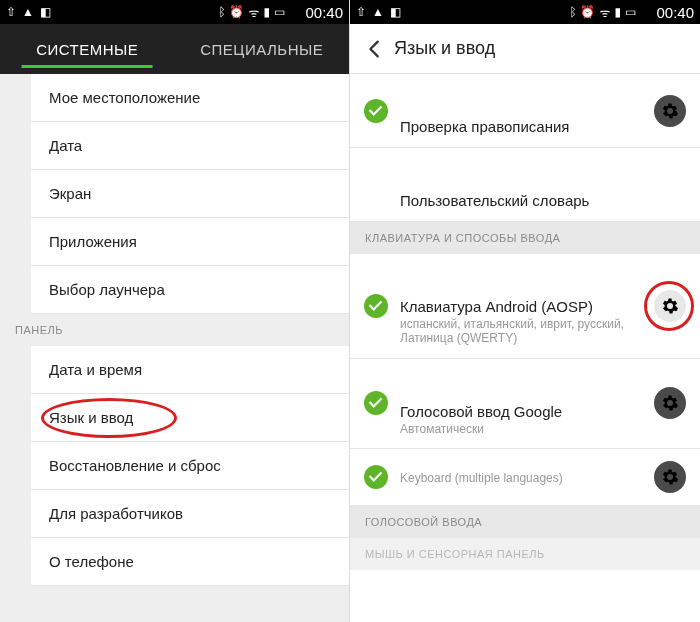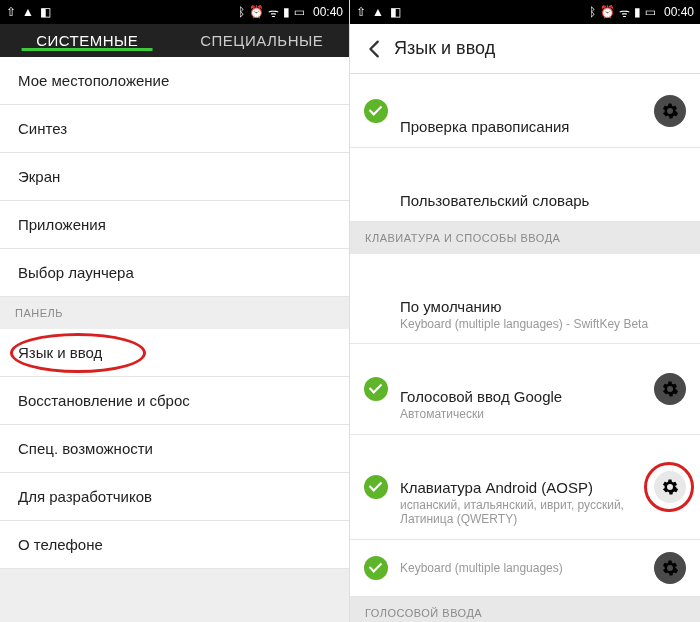--- a/index.html
+++ b/index.html
@@ -4,30 +4,30 @@
 <style>
   * { box-sizing: border-box; margin: 0; padding: 0; }
   body { font-family: Arial, Helvetica, sans-serif; background: #fff; width: 700px; height: 622px; display: flex; }
   .phone { width: 350px; height: 622px; display: flex; flex-direction: column; overflow: hidden; }
   .phone.left { border-right: 1px solid #ddd; }
 
   
   .statusbar { height: 24px; background: #000; color: #fff; display: flex; align-items: center; padding: 0 6px; font-size: 12px; }
   .statusbar .left-icons { display: flex; gap: 6px; }
   .statusbar .right-icons { margin-left: auto; display: flex; align-items: center; gap: 4px; }
-  .statusbar .clock { font-size: 12px; margin-left: 4px; }
+  .statusbar .clock { font-size: 15px; margin-left: 16px; }
 
   
-  .tabs { background: #222; display: flex; height: 33px; }
+  .tabs { background: #222; display: flex; height: 50px; }
   .tab { flex: 1; color: #ccc; display: flex; align-items: center; justify-content: center; font-size: 15px; letter-spacing: 0.5px; cursor: pointer; position: relative; }
   .tab.active { color: #fff; }
   .tab.active::after { content: ""; position: absolute; bottom: 6px; left: 50%; transform: translateX(-50%); width: 75%; height: 3px; background: #3cc93c; }
 
   .scroll { flex: 1; overflow-y: hidden; background: #eee; }
-  .list-item { background: #fff; padding: 15px 18px; border-bottom: 1px solid #e4e4e4; font-size: 15px; color: #222; cursor: pointer; }
+  .list-item { background: #fff; padding: 15px 18px; border-bottom: 1px solid #e4e4e4; font-size: 15px; color: #222; cursor: pointer; margin-left: 31px; }
   .section-header { background: #eee; color: #8a8a8a; font-size: 11px; padding: 10px 15px; letter-spacing: 0.5px; }
   .section-header.dark { background: #e8e8e8; }
 
   .red-circle { position: relative; }
   .red-circle::after {
     content: ""; position: absolute; left: 10px; top: 50%; transform: translateY(-50%);
     width: 130px; height: 34px; border: 3px solid #d82020; border-radius: 50%;
     pointer-events: none;
   }
 
@@ -85,30 +85,30 @@
     </div>
   </div>
 
   <div class="tabs">
     <div class="tab active">СИСТЕМНЫЕ</div>
     <div class="tab">СПЕЦИАЛЬНЫЕ</div>
   </div>
 
   <div class="scroll">
     <div class="list-item">Мое местоположение</div>
-    <div class="list-item">Синтез</div>
+    <div class="list-item">Дата</div>
     <div class="list-item">Экран</div>
     <div class="list-item">Приложения</div>
     <div class="list-item">Выбор лаунчера</div>
 
     <div class="section-header">ПАНЕЛЬ</div>
 
+    <div class="list-item">Дата и время</div>
     <div class="list-item red-circle">Язык и ввод</div>
     <div class="list-item">Восстановление и сброс</div>
-    <div class="list-item">Спец. возможности</div>
     <div class="list-item">Для разработчиков</div>
     <div class="list-item">О телефоне</div>
   </div>
 </div>
 
 <div class="phone">
   <div class="statusbar">
     <div class="left-icons">
       <span>⇧</span>
       <span>▲</span>
@@ -146,54 +146,47 @@
 
     <div class="row">
       <div class="check spacer"></div>
       <div class="texts">
           <div class="title">Пользовательский словарь</div>
         </div>
     </div>
 
     <div class="section-header dark">КЛАВИАТУРА И СПОСОБЫ ВВОДА</div>
 
-    <div class="row">
-      <div class="check spacer"></div>
-      <div class="texts">
-        <div class="title">По умолчанию</div>
-        <div class="sub">Keyboard (multiple languages) - SwiftKey Beta</div>
+
+    <div class="row gear-red-circle">
+      <div class="check"></div>
+      <div class="texts">
+        <div class="title">Клавиатура Android (AOSP)</div>
+        <div class="sub">испанский, итальянский, иврит, русский, Латиница (QWERTY)</div>
       </div>
+      <div class="gear light">
+          <svg viewBox="0 0 16 16">
+            <use href="#gear-path"></use>
+          </svg>
+        </div>
     </div>
 
     <div class="row">
       <div class="check"></div>
       <div class="texts">
         <div class="title">Голосовой ввод Google</div>
         <div class="sub">Автоматически</div>
       </div>
       <div class="gear">
           <svg viewBox="0 0 16 16">
             <use href="#gear-path"></use>
           </svg>
         </div>
     </div>
 
-    <div class="row gear-red-circle">
-      <div class="check"></div>
-      <div class="texts">
-        <div class="title">Клавиатура Android (AOSP)</div>
-        <div class="sub">испанский, итальянский, иврит, русский, Латиница (QWERTY)</div>
-      </div>
-      <div class="gear light">
-          <svg viewBox="0 0 16 16">
-            <use href="#gear-path"></use>
-          </svg>
-        </div>
-    </div>
-
     <div class="row">
       <div class="check"></div>
       <div class="texts">
         <div class="sub">Keyboard (multiple languages)</div>
       </div>
       <div class="gear">
           <svg viewBox="0 0 16 16">
             <use href="#gear-path"></use>
           </svg>
         </div>

